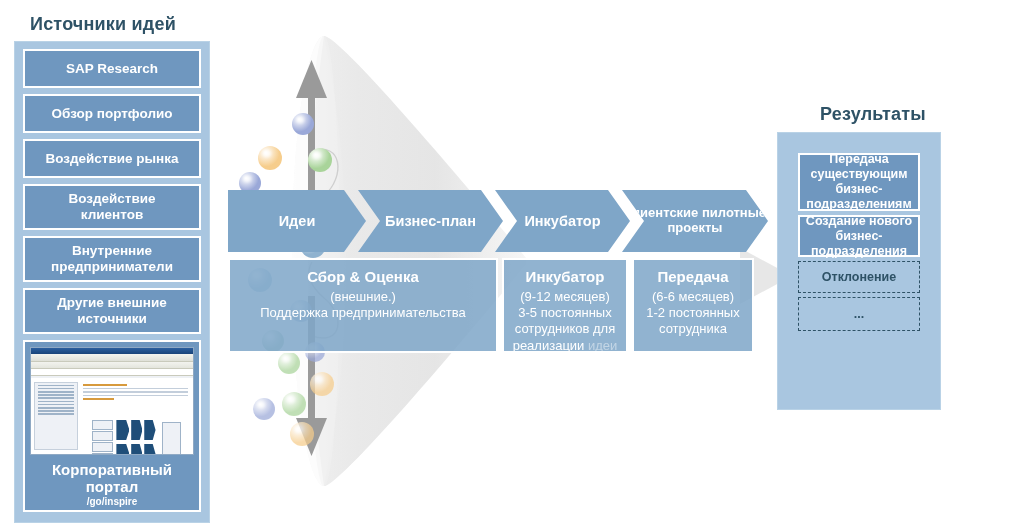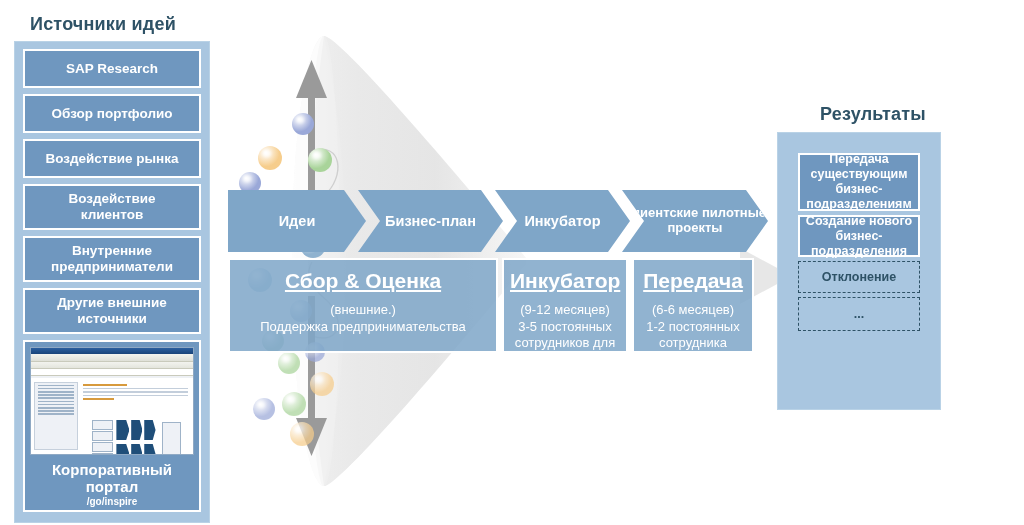--- a/index.html
+++ b/index.html
@@ -63,21 +63,21 @@
       color:#ffffff;font-weight:bold;font-size:14.5px;
       display:flex;align-items:center;justify-content:center;text-align:center;
       line-height:1.12;box-sizing:border-box;}
   .chev.small{font-size:13px;}
   .chev.tip{clip-path:polygon(0 0, calc(100% - 22px) 0, 100% 50%, calc(100% - 22px) 100%, 0 100%);}
   .chev.notch{clip-path:polygon(0 0, calc(100% - 22px) 0, 100% 50%, calc(100% - 22px) 100%, 0 100%, 22px 50%);}
 
   .sub{position:absolute;background:rgba(127,166,200,.86);color:#ffffff;
       border:2px solid #ffffff;box-sizing:border-box;text-align:center;
       padding:8px 6px 4px;line-height:1.25;font-size:13px;}
-  .sub .t{font-weight:bold;font-size:21px;display:block;margin-bottom:8px;text-decoration:underline;}
+  .sub .t{font-weight:bold;font-size:15px;display:block;margin-bottom:2px;}
   .sub.narrow{font-size:13px;}
   .sub .ghost{color:rgba(255,255,255,.45);}
 
   
   #results-panel{position:absolute;left:777px;top:132px;width:164px;height:278px;
       background:#a9c6e0;border:1px solid #b9d2e6;box-sizing:border-box;padding:20px;}
   .res-solid{background:#6f97bf;border:2px solid #ffffff;color:#ffffff;
       font-weight:bold;font-size:12.5px;text-align:center;line-height:1.2;
       display:flex;align-items:center;justify-content:center;box-sizing:border-box;
       padding:3px 4px;margin-bottom:4px;}

